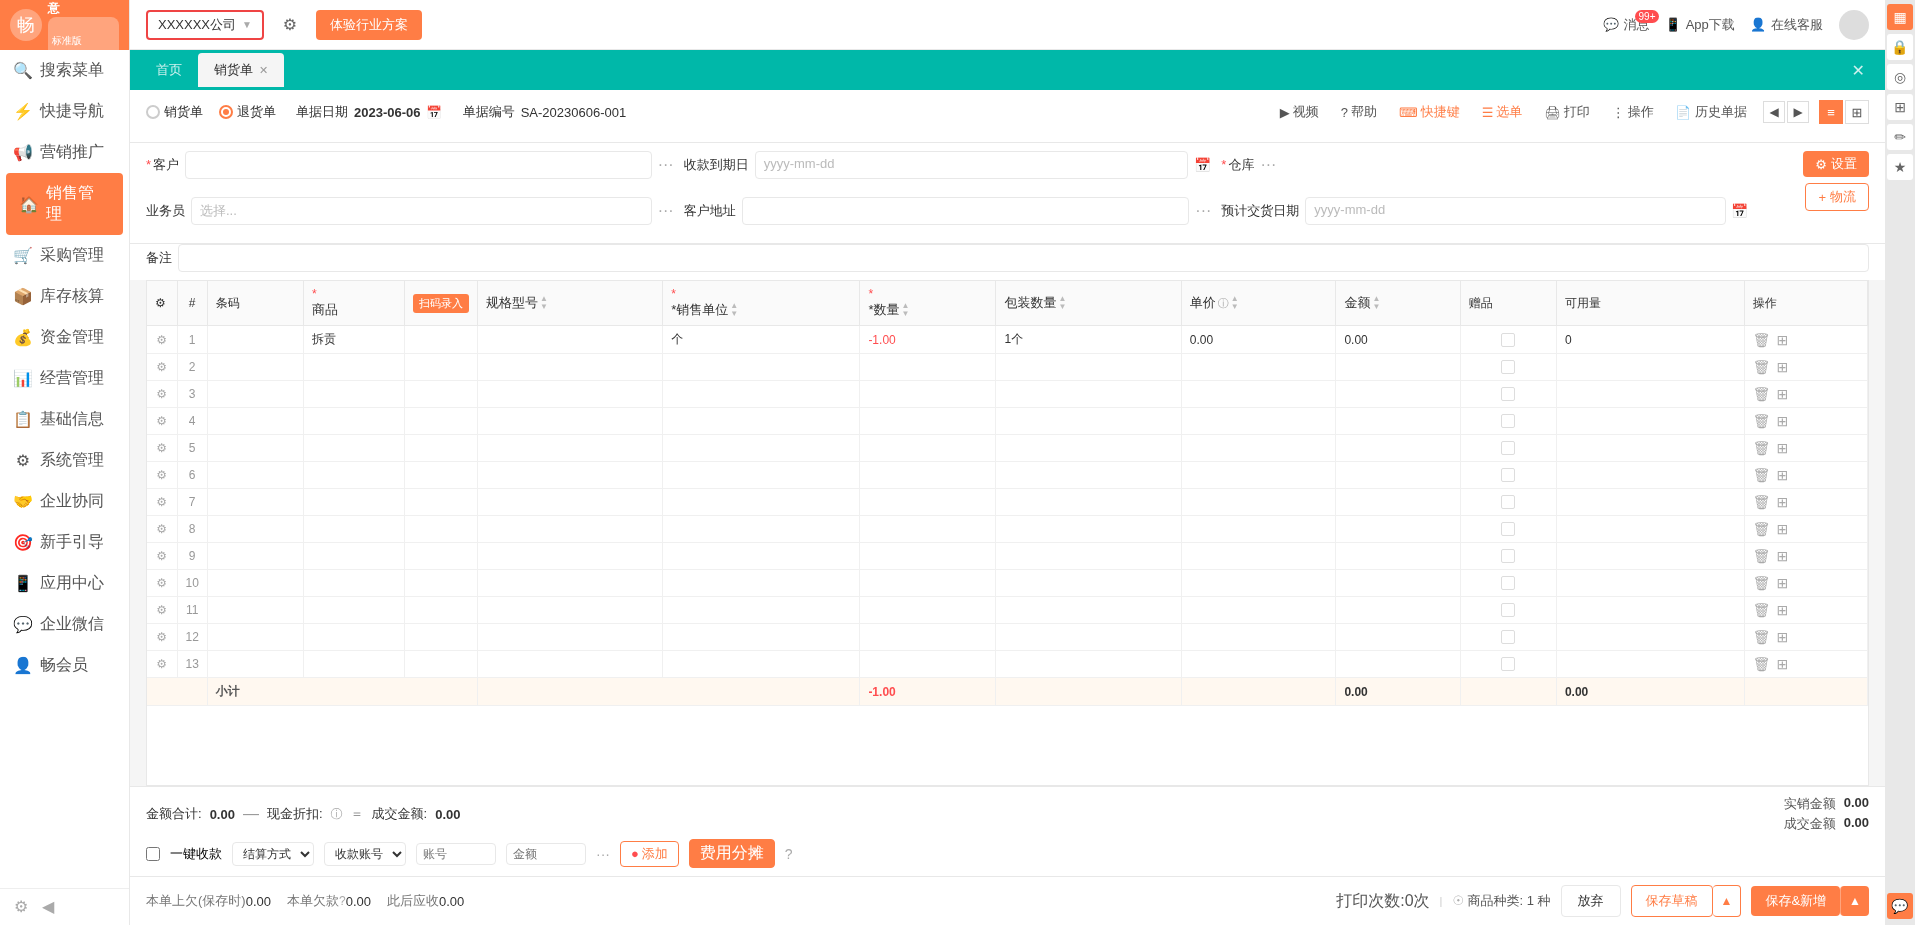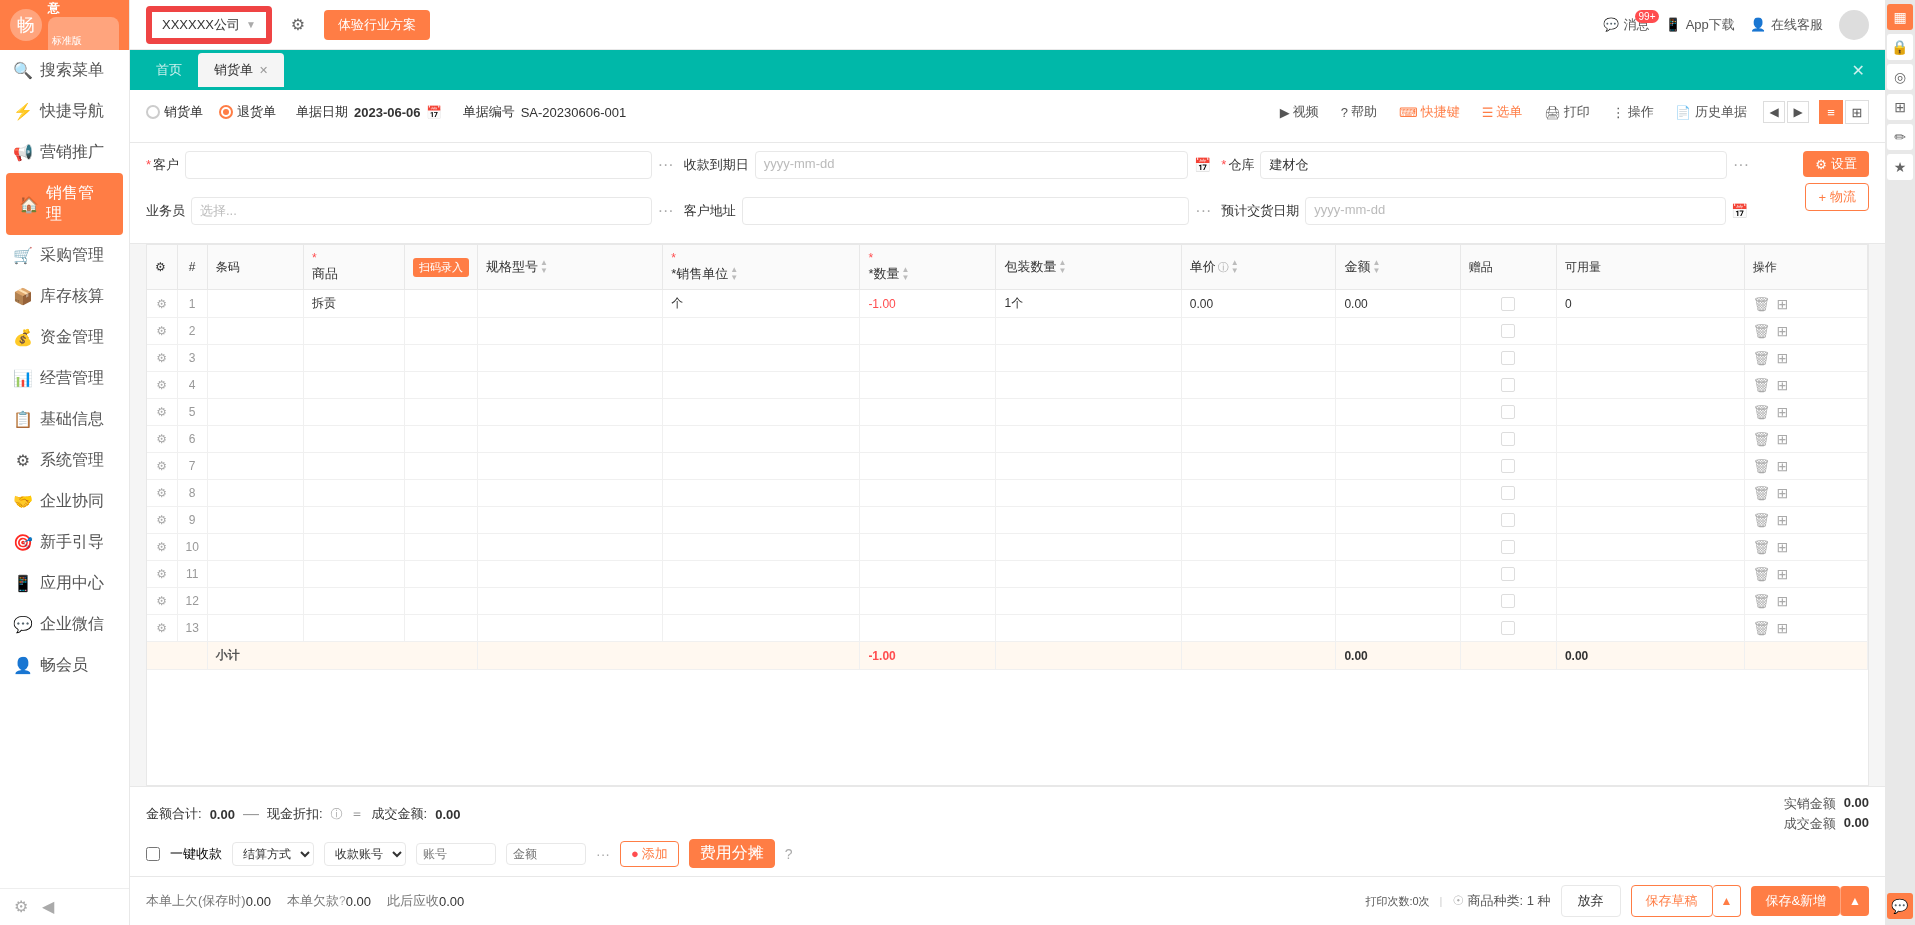--- a/index.html
+++ b/index.html
@@ -15,21 +15,21 @@
     .sidebar-item .icon { width: 18px; height: 18px; display: flex; align-items: center; justify-content: center; font-size: 16px; }
     .sidebar-item-label { font-size: 16px; }
     .sidebar-bottom { margin-top: auto; border-top: 1px solid #eee; display: flex; align-items: center; padding: 8px 14px; gap: 8px; }
     .sidebar-bottom-icon { width: 20px; height: 20px; color: #aaa; cursor: pointer; font-size: 16px; }
 
     
     .main { flex: 1; display: flex; flex-direction: column; overflow: hidden; }
 
     
     .topbar { height: 50px; background: #fff; display: flex; align-items: center; padding: 0 16px; border-bottom: 1px solid #e8e8e8; gap: 12px; }
-    .topbar-company { display: flex; align-items: center; gap: 6px; font-size: 13px; color: #333; cursor: pointer; border: 6px solid #ef4444; border-radius: 4px; padding: 4px 10px; }
+    .topbar-company { display: flex; align-items: center; gap: 6px; font-size: 13px; color: #333; cursor: pointer; border: 2px solid #ef4444; border-radius: 4px; padding: 4px 10px; }
     .topbar-company-arrow { color: #aaa; font-size: 10px; }
     .topbar-gear { width: 28px; height: 28px; display: flex; align-items: center; justify-content: center; color: #666; cursor: pointer; font-size: 16px; }
     .topbar-trial-btn { background: #ff7d45; color: #fff; border: none; border-radius: 4px; padding: 6px 14px; cursor: pointer; font-size: 13px; }
     .topbar-right { margin-left: auto; display: flex; align-items: center; gap: 16px; }
     .topbar-msg { display: flex; align-items: center; gap: 4px; cursor: pointer; color: #555; font-size: 12px; position: relative; }
     .topbar-badge { background: #ff4d4f; color: #fff; font-size: 10px; padding: 1px 4px; border-radius: 8px; position: absolute; top: -6px; right: -10px; }
     .topbar-app { display: flex; align-items: center; gap: 4px; cursor: pointer; color: #555; font-size: 12px; }
     .topbar-service { display: flex; align-items: center; gap: 4px; cursor: pointer; color: #555; font-size: 12px; }
     .topbar-avatar { width: 30px; height: 30px; border-radius: 50%; background: #ddd; cursor: pointer; }
 
@@ -107,21 +107,21 @@
     .footer-summary-value { color: #333; font-weight: bold; }
 
     
     .bottom-bar { background: #fff; border-top: 1px solid #e8e8e8; padding: 8px 16px; display: flex; align-items: center; gap: 16px; }
     .bottom-info { font-size: 12px; color: #333; display: flex; gap: 16px; }
     .bottom-info-item { display: flex; align-items: center; }
     .bottom-info-label { color: #777; }
     .bottom-info-value { color: #333; }
     .bottom-info-q { color: #aaa; cursor: pointer; font-size: 12px; }
     .bottom-right { margin-left: auto; display: flex; align-items: center; gap: 10px; }
-    .btn-print-count { font-size: 11px; color: #555; }
+    .btn-print-count { font-size: 16px; color: #555; }
     .btn-product-type { font-size: 12px; color: #555; }
     .btn-abandon { border: 1px solid #e8e8e8; background: #fff; border-radius: 4px; padding: 6px 16px; cursor: pointer; font-size: 13px; color: #333; }
     .btn-save-draft { background: #fff; border: 1px solid #ff7d45; color: #ff7d45; border-radius: 4px; padding: 6px 14px; cursor: pointer; font-size: 13px; display: flex; align-items: center; gap: 4px; }
     .btn-save-new { background: #ff7d45; color: #fff; border: none; border-radius: 4px; padding: 6px 14px; cursor: pointer; font-size: 13px; display: flex; align-items: center; gap: 4px; }
     .btn-arrow { font-size: 12px; cursor: pointer; }
 
     
     .right-panel { width: 30px; background: #e8e8e8; display: flex; flex-direction: column; align-items: center; padding: 4px 0; gap: 2px; }
     .right-panel-btn { width: 26px; height: 26px; display: flex; align-items: center; justify-content: center; background: #fff; border-radius: 3px; cursor: pointer; font-size: 14px; color: #666; margin-bottom: 2px; }
     .right-panel-btn.active { background: #ff7d45; color: #fff; }
@@ -324,21 +324,20 @@
             <div class="form-input placeholder"></div>
             <span class="form-dots">···</span>
           </div>
           <div class="form-field">
             <span class="form-label">收款到期日</span>
             <div class="form-input placeholder">yyyy-mm-dd</div>
             <span class="form-cal-icon">📅</span>
           </div>
           <div class="form-field">
             <span class="form-label required">仓库</span>
-            <div class="form-input">建材仓</div>
             <span class="form-dots">···</span>
           </div>
         </div>
         <div class="form-row">
           <div class="form-field">
             <span class="form-label">业务员</span>
             <div class="form-input placeholder">选择...</div>
             <span class="form-dots">···</span>
           </div>
           <div class="form-field">
@@ -358,20 +357,24 @@
           <span>⚙</span>
           <span>设置</span>
         </button>
         <button class="btn-logistics">
           <span>+</span>
           <span>物流</span>
         </button>
       </div>
     </div>
 
+    <div class="remark-row">
+      <span class="form-label">备注</span>
+      <div class="form-input" style="flex:1;"></div>
+    </div>
 
     <div class="table-container">
       <table class="data-table">
         <thead>
           <tr>
             <th class="col-gear">⚙</th>
             <th style="width:30px;text-align:center;">#</th>
             <th>条码</th>
             <th class="required">
               <div class="th-sort">

